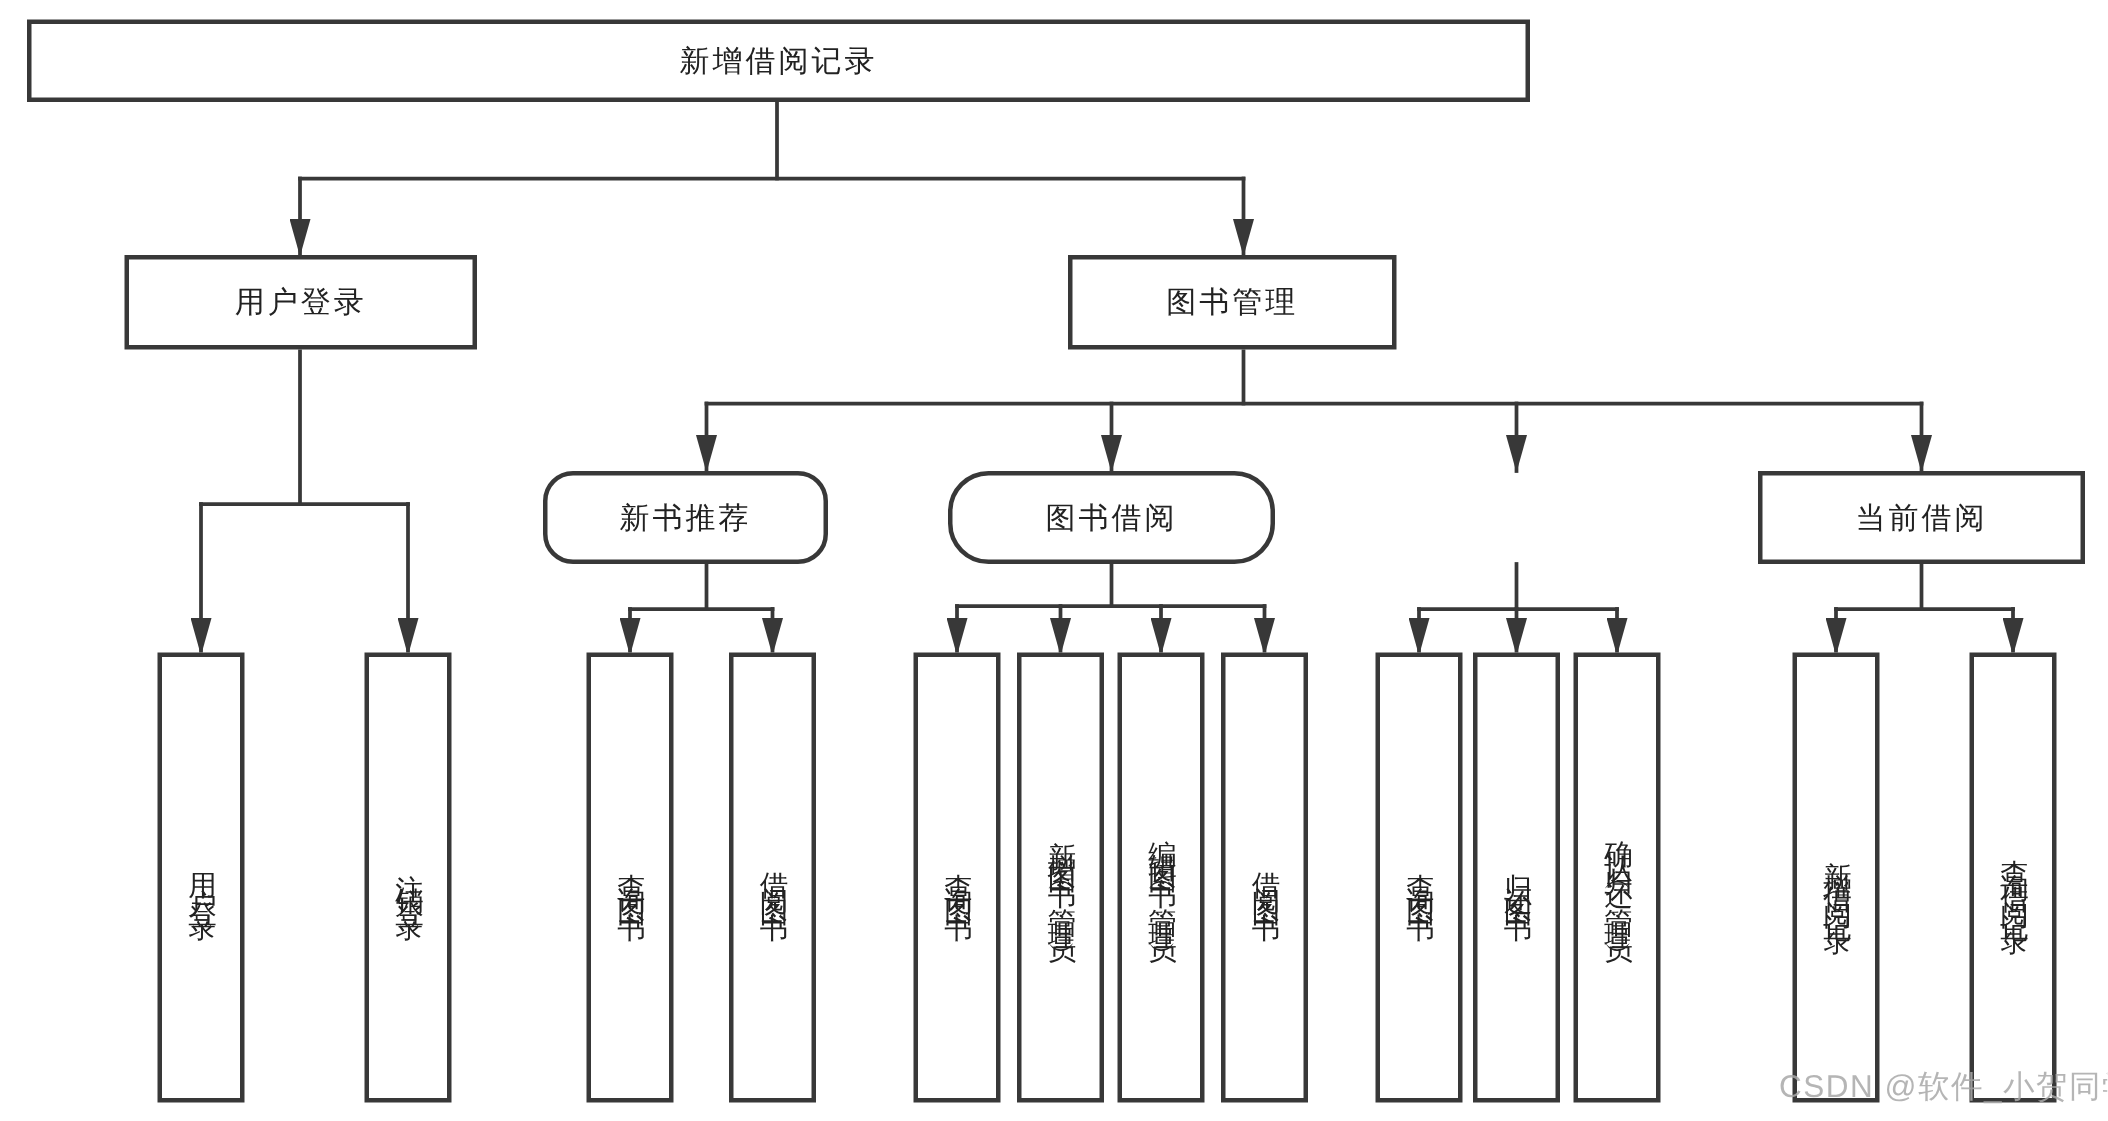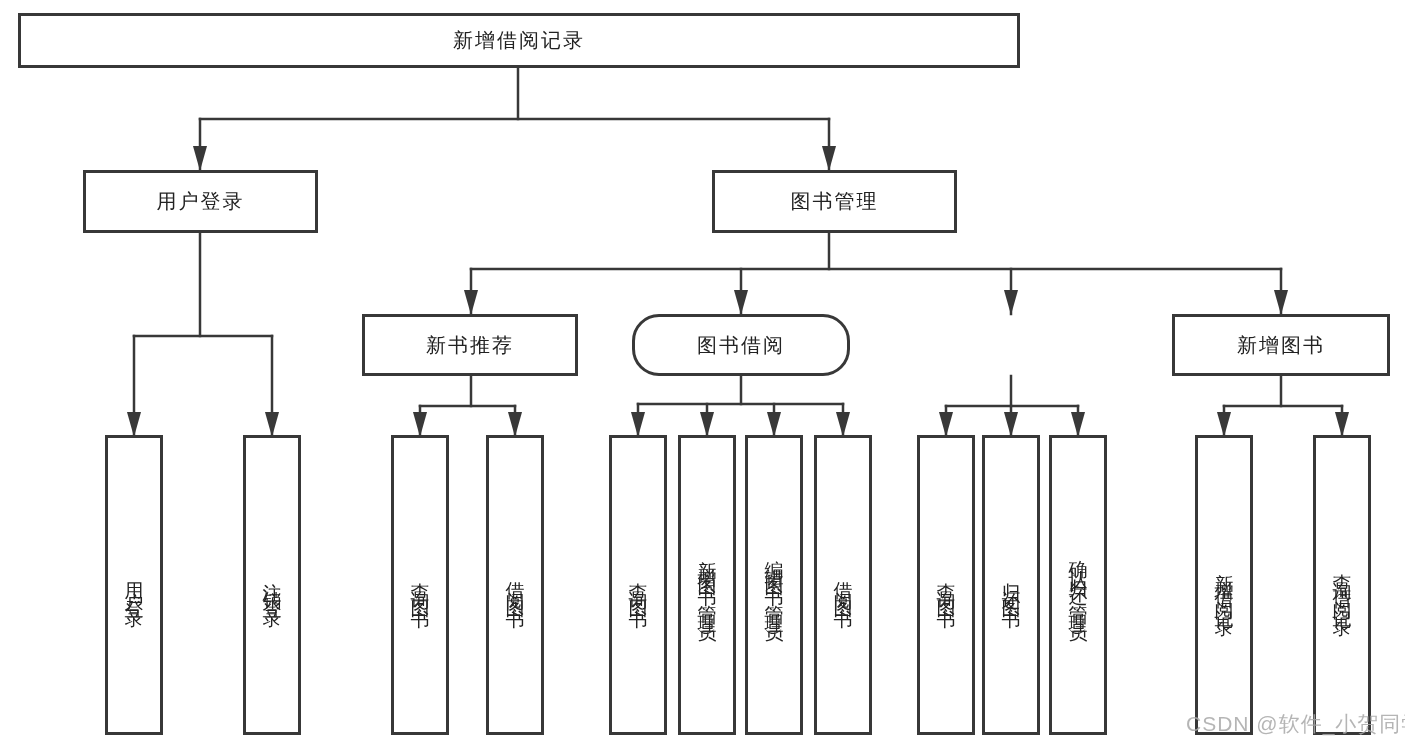--- a/index.html
+++ b/index.html
@@ -117,32 +117,32 @@
     </g>
   </svg>
 
   <div class="hbox" style="left:18px;top:13px;width:1002px;height:55px;">
     <span>新增借阅记录</span>
   </div>
 
   <div class="hbox" style="left:83px;top:170px;width:235px;height:63px;">
     <span>用户登录</span>
   </div>
-  <div class="hbox" style="left:712px;top:170px;width:245px;height:63px;">
+  <div class="hbox" style="left:712px;top:170px;width:219px;height:63px;">
     <span>图书管理</span>
   </div>
 
-  <div class="hbox" style="left:362px;top:314px;width:216px;height:62px;">
+  <div class="hbox" style="left:362px;top:314px;width:190px;height:62px;border-radius:20px;">
     <span>新书推荐</span>
   </div>
   <div class="hbox" style="left:632px;top:314px;width:218px;height:62px;border-radius:27px;">
     <span>图书借阅</span>
   </div>
   <div class="hbox" style="left:1172px;top:314px;width:218px;height:62px;">
-    <span>新增图书</span>
+    <span>当前借阅</span>
   </div>
 
   <div class="vbox" style="left:105px;">
     <span>用户登录</span>
   </div>
   <div class="vbox" style="left:243px;">
     <span>注销登录</span>
   </div>
 
   <div class="vbox" style="left:391px;">

